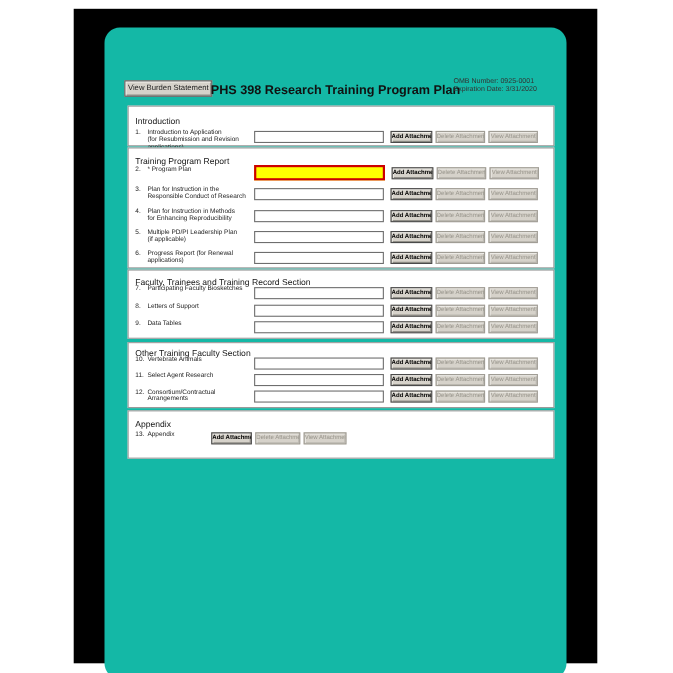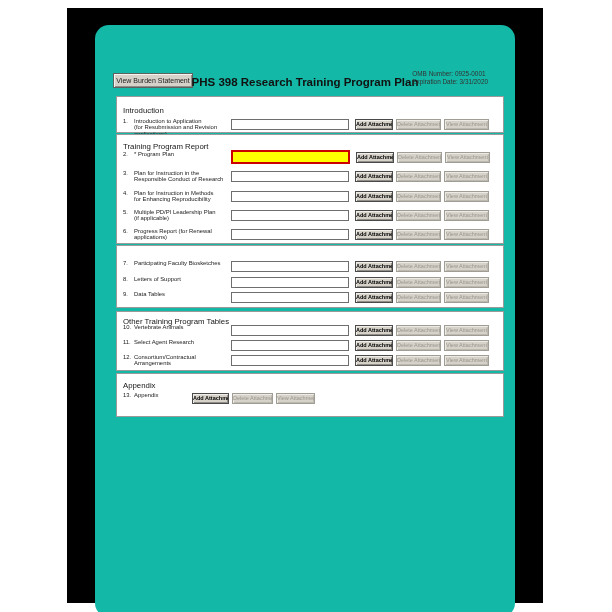--- a/index.html
+++ b/index.html
@@ -149,20 +149,21 @@
 applications)</span>
           </div>
           <input class="field" readonly="" style="">
           <button class="btn add">Add Attachment</button>
           <button class="btn dis">Delete Attachment</button>
           <button class="btn dis">View Attachment</button>
         </div>
       </div>
 
       <div class="section sec-faculty">
+        <div class="sec-header" style="top:6px">Faculty, Trainees and Training Record Section</div>
 
         <div class="row" style="top:15px">
           <div class="lbl">
             <span class="num">7.</span>
             <span class="txt">Participating Faculty Biosketches</span>
           </div>
           <input class="field" readonly="" style="">
           <button class="btn add">Add Attachment</button>
           <button class="btn dis">Delete Attachment</button>
           <button class="btn dis">View Attachment</button>
@@ -185,21 +186,21 @@
             <span class="txt">Data Tables</span>
           </div>
           <input class="field" readonly="" style="">
           <button class="btn add">Add Attachment</button>
           <button class="btn dis">Delete Attachment</button>
           <button class="btn dis">View Attachment</button>
         </div>
       </div>
 
       <div class="section sec-other">
-        <div class="sec-header" style="top:5px">Other Training Program Tables</div>
+        <div class="sec-header" style="top:5px">Other Training Faculty Section</div>
 
         <div class="row" style="top:13px">
           <div class="lbl">
             <span class="num">10.</span>
             <span class="txt">Vertebrate Animals</span>
           </div>
           <input class="field" readonly="" style="">
           <button class="btn add">Add Attachment</button>
           <button class="btn dis">Delete Attachment</button>
           <button class="btn dis">View Attachment</button>

